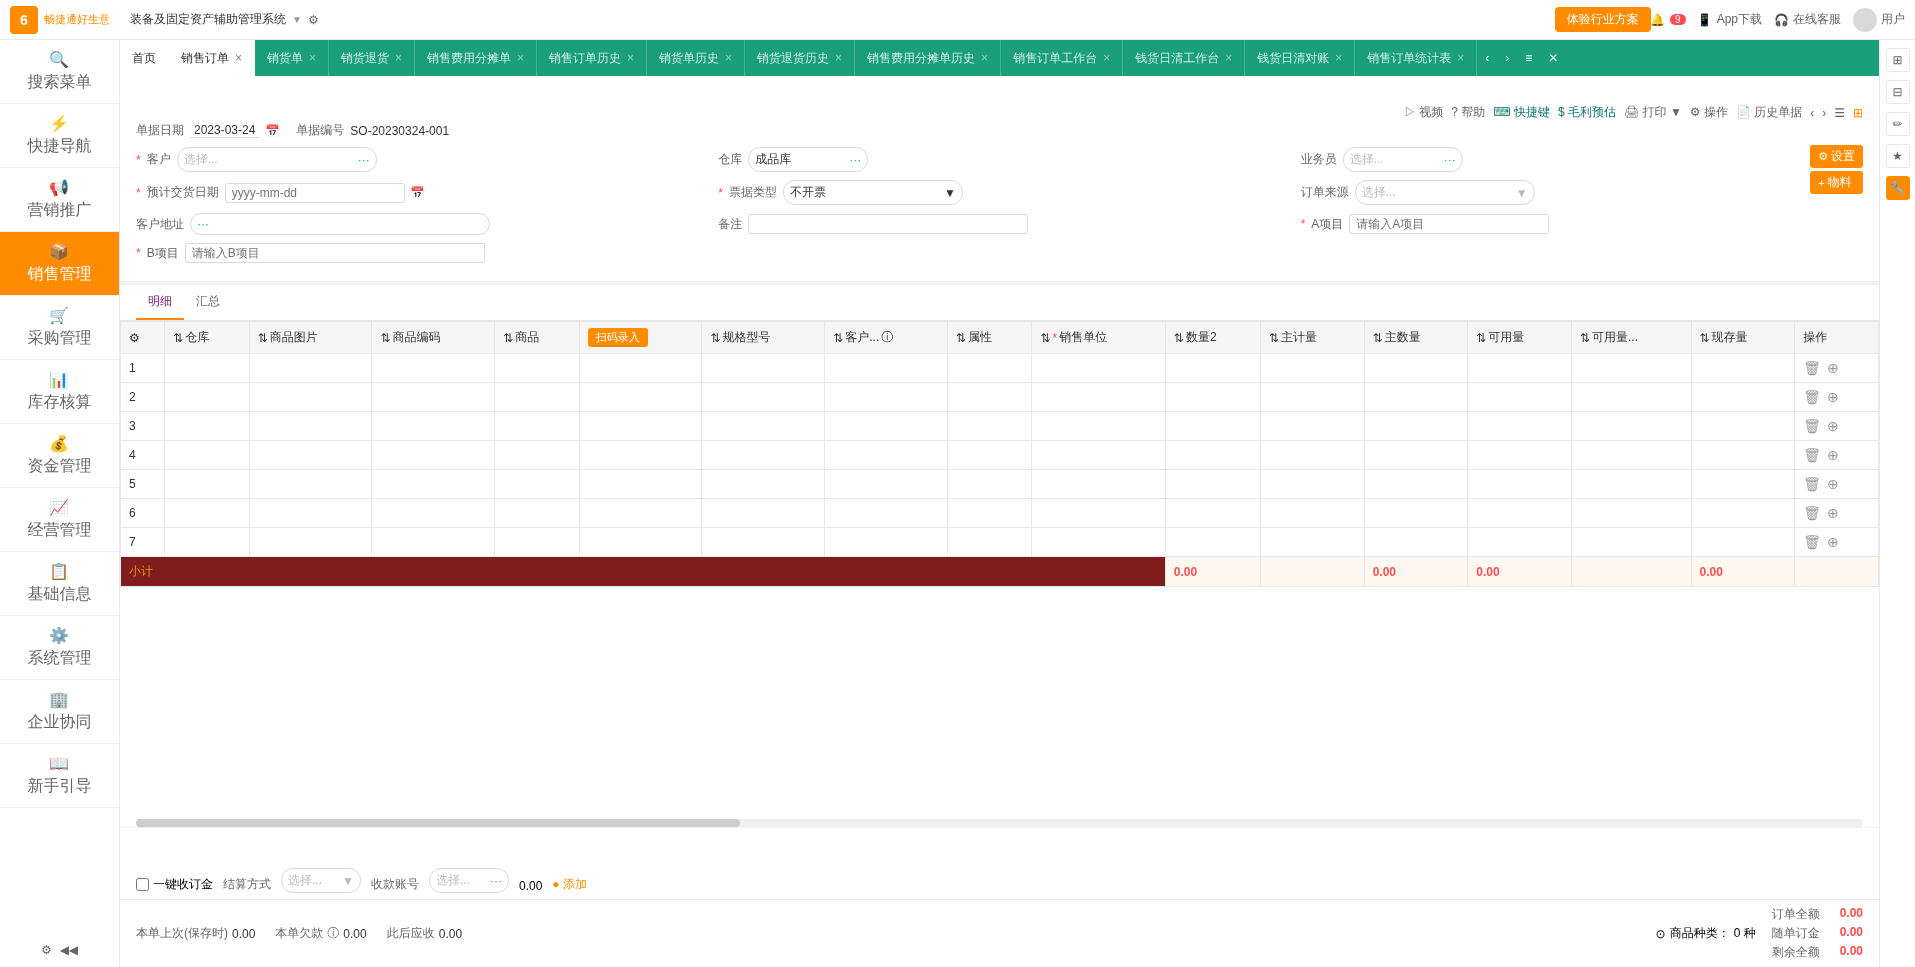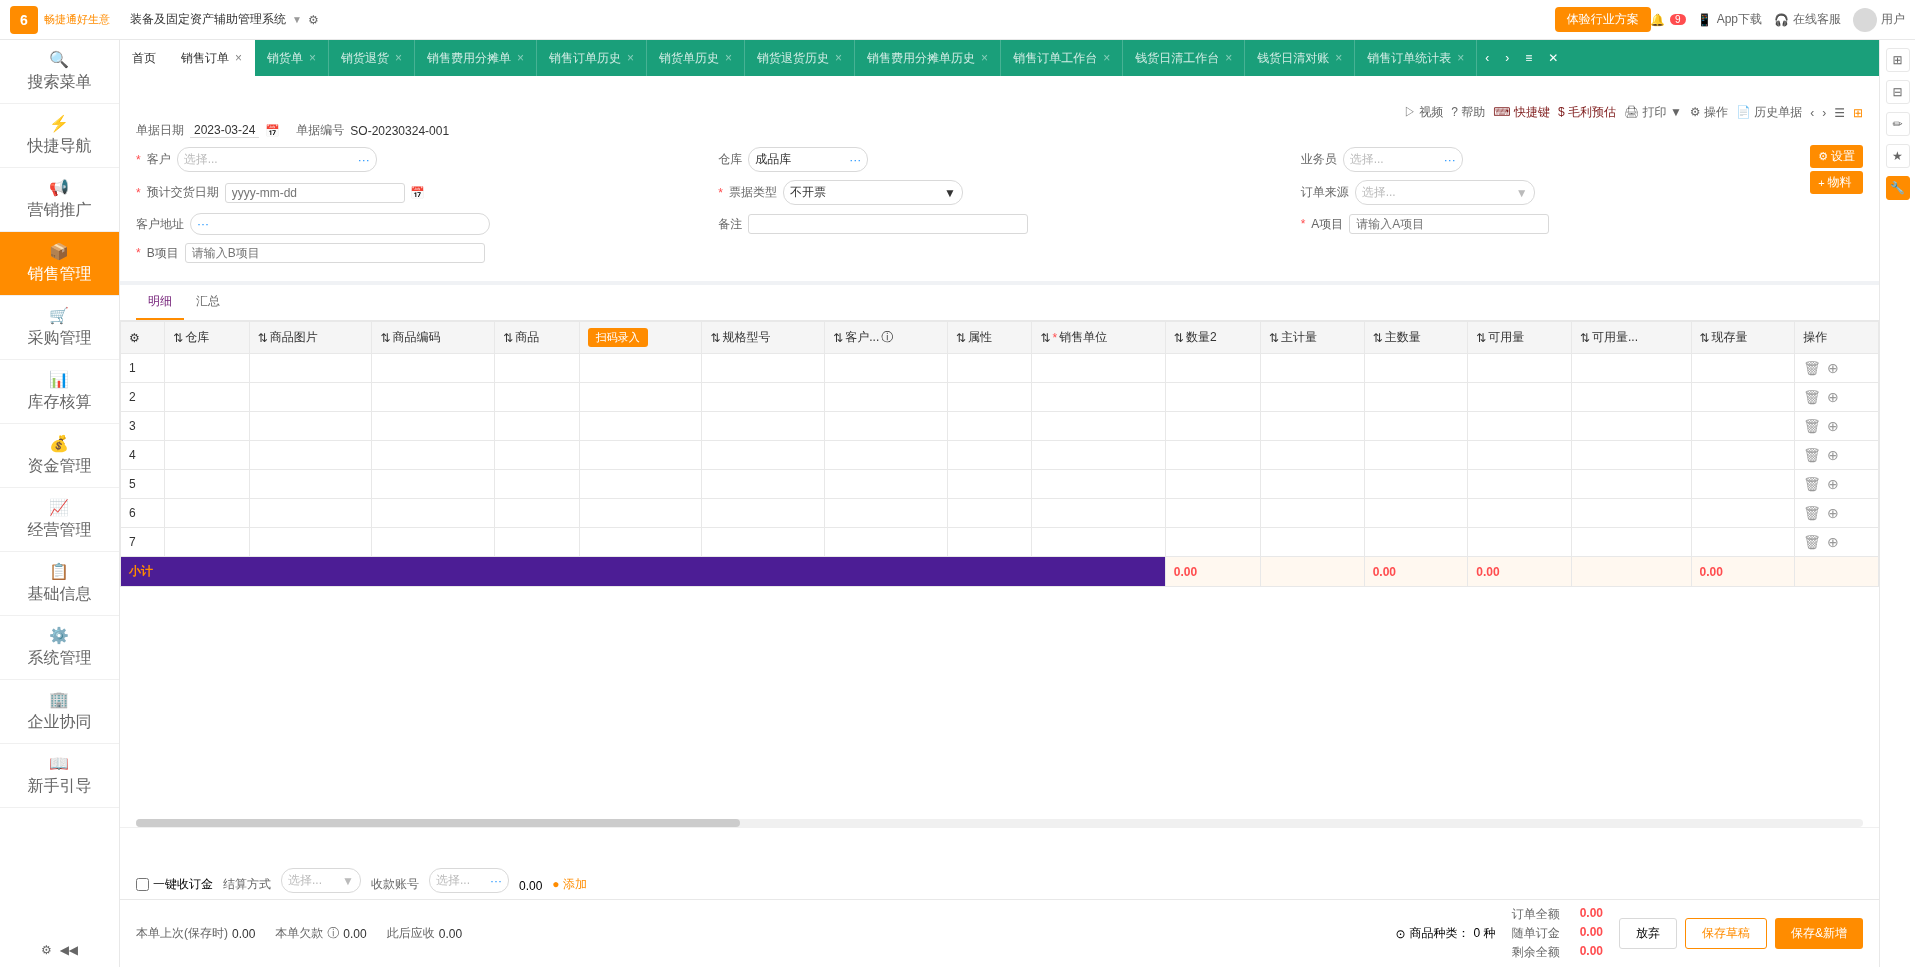--- a/index.html
+++ b/index.html
@@ -41,21 +41,21 @@
     .tab-item .close { margin-left: 6px; opacity: 0.6; }
     .tab-nav { display: flex; align-items: center; gap: 4px; padding: 0 8px; color: white; cursor: pointer; }
     .form-toolbar { display: flex; align-items: center; justify-content: space-between; margin-bottom: 8px; }
     .form-toolbar-left { display: flex; align-items: center; gap: 16px; }
     .form-field { display: flex; align-items: center; gap: 6px; margin-top: 36px; }
     .field-label { color: #666; white-space: nowrap; }
     .field-value { color: #333; }
     .field-input { border: 1px solid #d9d9d9; border-radius: 3px; padding: 2px 6px; color: #333; min-width: 120px; }
     .form-toolbar-right { display: flex; align-items: center; gap: 8px; color: #666; }
     .toolbar-btn { display: flex; align-items: center; gap: 3px; cursor: pointer; color: #666; }
-    .toolbar-btn.orange { color: #7f1d1d; }
+    .toolbar-btn.orange { color: #0f766e; }
 
     
     .form-row { display: flex; align-items: center; margin-bottom: 8px; gap: 20px; }
     .form-group { display: flex; align-items: center; gap: 6px; flex: 1; }
     .form-group .req { color: #ff4d4f; }
     .select-input { border: 1px solid #d9d9d9; border-radius: 12px; padding: 3px 6px; min-width: 140px; color: #bbb; cursor: pointer; display: flex; align-items: center; justify-content: space-between; }
     .select-input.filled { color: #333; }
     .dotted-more { color: #1890ff; cursor: pointer; }
 
     
@@ -546,21 +546,21 @@
                 <td></td>
                 <td></td>
               <td>
                   <div class="row-actions">
                     <button class="row-action-btn">🗑</button>
                     <button class="row-action-btn">⊕</button>
                   </div>
                 </td>
             </tr>
             <tr class="subtotal-row">
-              <td colspan="10" style="color:#ff8c00;font-weight:bold;background:#4c1d95;padding:6px 8px;">小计</td>
+              <td colspan="10" style="color:#ff8c00;font-weight:normal;background:#7f1d1d;padding:6px 8px;">小计</td>
               <td style="color:#ff4d4f;background:#fff8f0;font-weight:bold;">0.00</td>
               <td style="background:#fff8f0;"></td>
               <td style="color:#ff4d4f;background:#fff8f0;font-weight:bold;">0.00</td>
               <td style="color:#ff4d4f;background:#fff8f0;font-weight:bold;">0.00</td>
               <td style="background:#fff8f0;"></td>
               <td style="color:#ff4d4f;background:#fff8f0;font-weight:bold;">0.00</td>
               <td style="background:#fff8f0;"></td>
             </tr>
           </tbody>
         </table>
@@ -618,25 +618,20 @@
           </div>
           <div class="order-line">
             <span class="lbl">随单订金</span>
             <span class="val">0.00</span>
           </div>
           <div class="order-line">
             <span class="lbl">剩余全额</span>
             <span class="val">0.00</span>
           </div>
         </div>
-        <div class="action-btns">
-          <button class="btn-discard">放弃</button>
-          <button class="btn-save-draft">保存草稿</button>
-          <button class="btn-save-new">保存&amp;新增</button>
-        </div>
       </div>
     </div>
   </div>
 
   <div class="right-panel">
     <div class="right-panel-btn">⊞</div>
     <div class="right-panel-btn">⊟</div>
     <div class="right-panel-btn">✏</div>
     <div class="right-panel-btn">★</div>
     <div class="right-panel-btn" style="background:#ff8c00;color:white;border-color:#ff8c00;">🔧</div>

